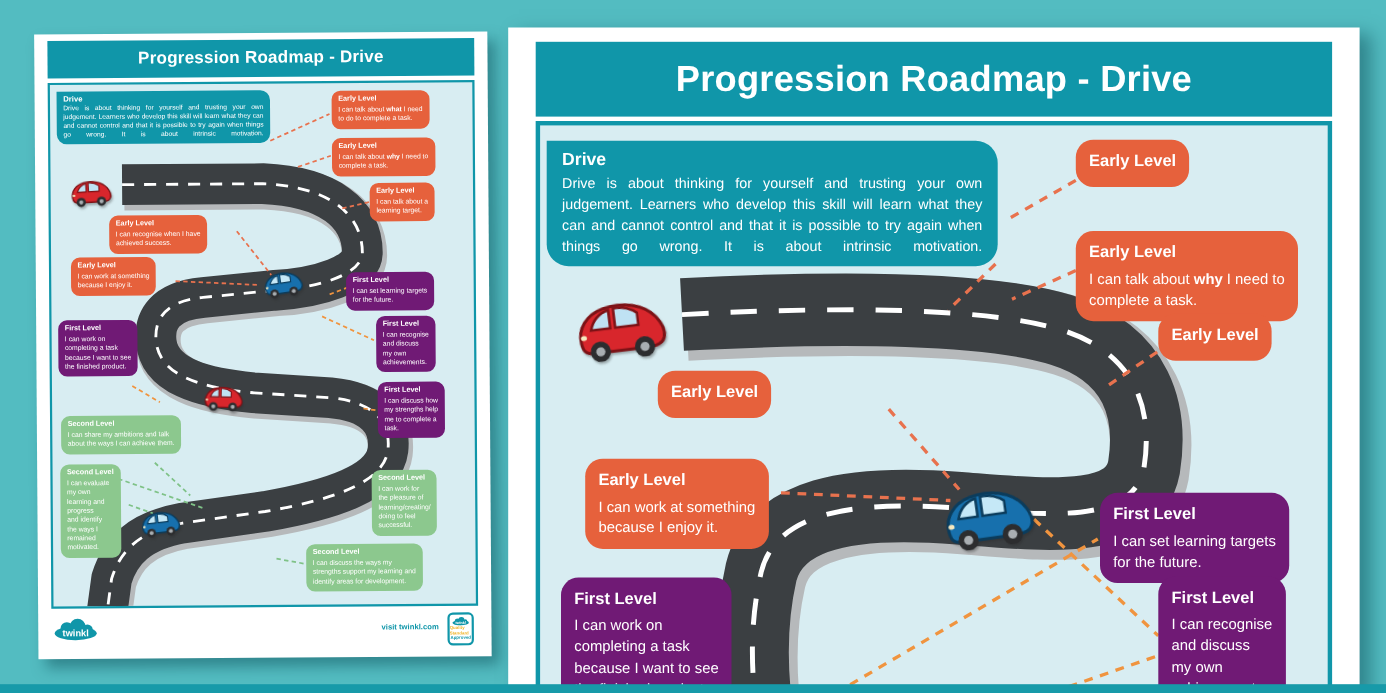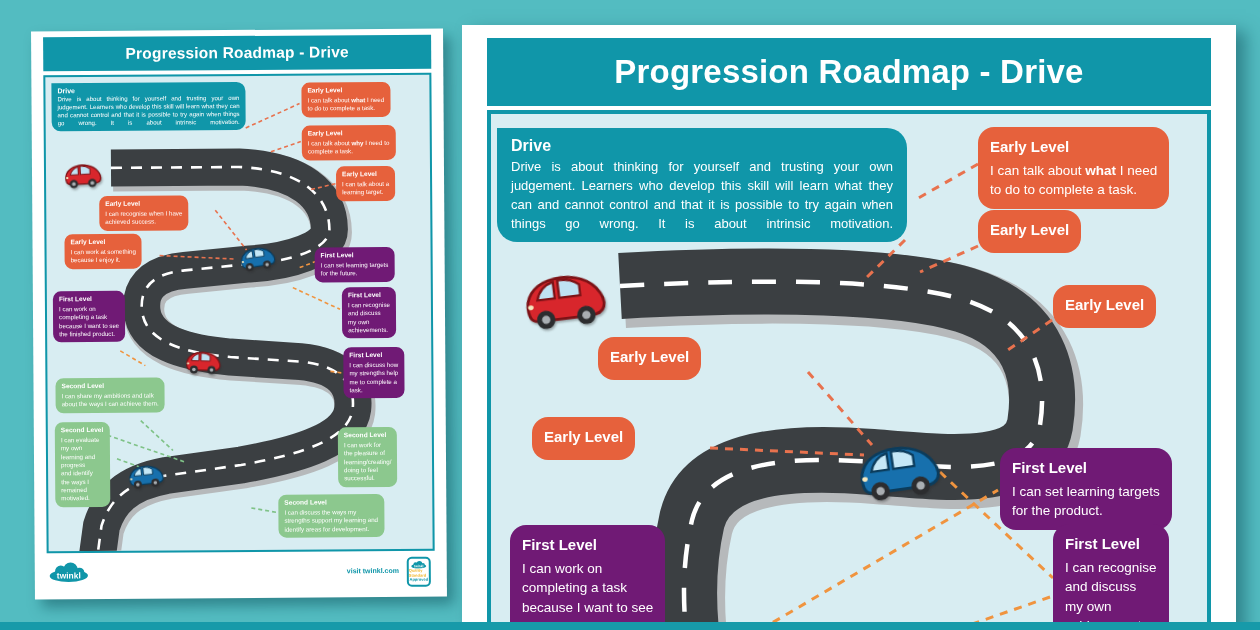--- a/index.html
+++ b/index.html
@@ -269,46 +269,48 @@
       </g>
     </svg>
 
     <div class="drive">
       <b class="dh">Drive</b>
       <span class="db">Drive is about thinking for yourself and trusting your own judgement. Learners who develop this skill will learn what they can and cannot control and that it is possible to try again when things go wrong. It is about intrinsic motivation.</span>
     </div>
 
     <div class="bx lg salmon" style="left:487px;top:13px">
       <b class="lbl">Early Level</b>
-      <span class="t"><span>I can talk about </span><b>what</b><span> I need
-to do to complete a task.</span></span>
     </div>
     <div class="bx lg salmon" style="left:487px;top:96px">
       <b class="lbl">Early Level</b>
+      <span class="t"><span>I can talk about </span><b>why</b><span> I need to
+complete a task.</span></span>
     </div>
     <div class="bx lg salmon" style="left:562px;top:171px">
       <b class="lbl">Early Level</b>
     </div>
     <div class="bx lg salmon" style="left:107px;top:223px">
       <b class="lbl">Early Level</b>
     </div>
     <div class="bx lg salmon" style="left:41px;top:303px">
       <b class="lbl">Early Level</b>
+      <span class="t">I can work at something
+because I enjoy it.</span>
     </div>
     <div class="bx lg orange" style="left:19px;top:411px">
       <b class="lbl">First Level</b>
       <span class="t">I can work on
 completing a task
 because I want to see
 the finished product.</span>
     </div>
     <div class="bx lg orange" style="left:509px;top:334px">
       <b class="lbl">First Level</b>
       <span class="t">I can set learning targets
-for the product.</span>
+for the future.</span>
     </div>
     <div class="bx lg orange" style="left:562px;top:410px">
       <b class="lbl">First Level</b>
       <span class="t">I can recognise
 and discuss
 my own
 achievements.</span>
     </div>
 
     <svg class="car" style="left:28px;top:155px;width:92px;height:60px;transform:rotate(-7deg)">

